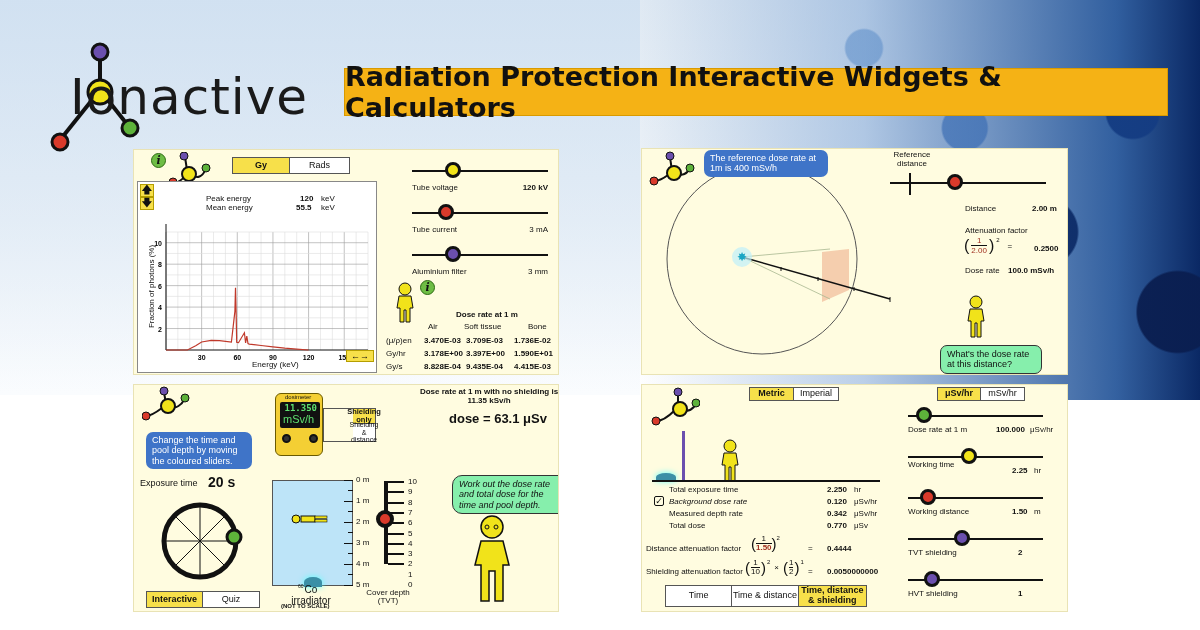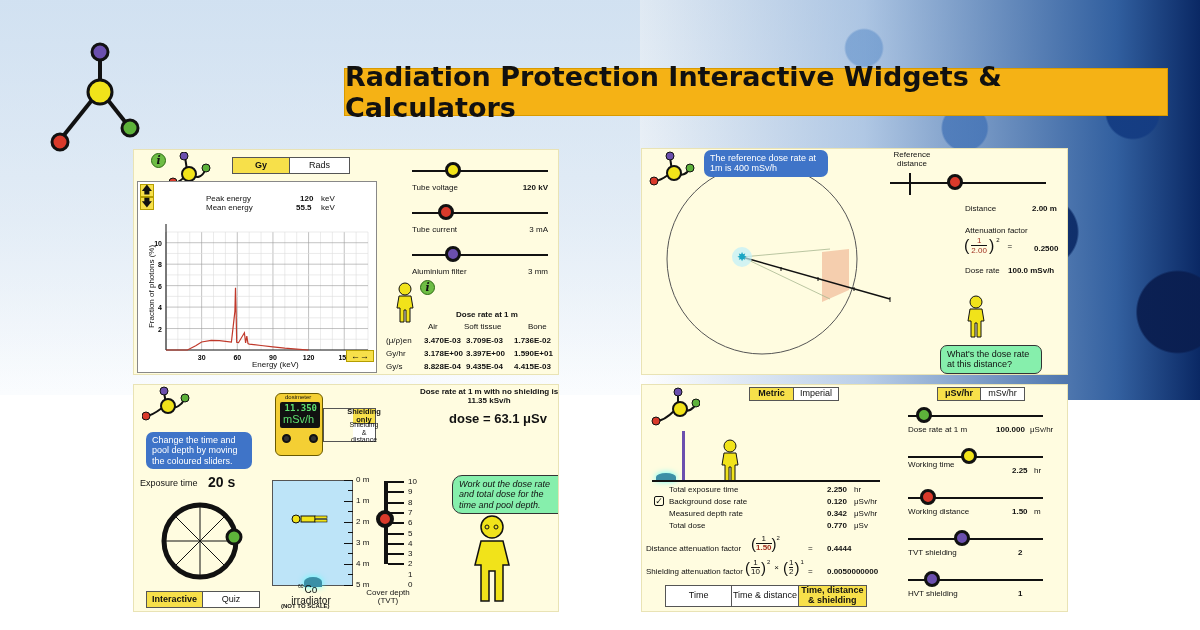--- a/index.html
+++ b/index.html
@@ -69,20 +69,21 @@
 <div class="logo">
   <svg width="270" height="112" style="position:absolute;left:0;top:0">
     <line x1="52" y1="14" x2="52" y2="50" stroke="#111" stroke-width="4"></line>
     <line x1="52" y1="50" x2="12" y2="100" stroke="#111" stroke-width="4"></line>
     <line x1="52" y1="50" x2="82" y2="88" stroke="#111" stroke-width="4"></line>
     <circle cx="52" cy="12" r="8" fill="#6b4fae" stroke="#111" stroke-width="3"></circle>
     <circle cx="52" cy="52" r="12" fill="#f1e31a" stroke="#111" stroke-width="3"></circle>
     <circle cx="12" cy="102" r="8" fill="#d93a2b" stroke="#111" stroke-width="3"></circle>
     <circle cx="82" cy="88" r="8" fill="#5db23a" stroke="#111" stroke-width="3"></circle>
   </svg>
+  <div class="logo-text" style="left:22px;top:28px;">Ionactive</div>
 </div>
 
 <div class="banner">
   <span>Radiation Protection Interactive Widgets &amp; Calculators</span>
 </div>
 
 <div class="panel" style="left:133px;top:149px;width:426px;height:226px;">
   <div class="info-icon" style="left:17px;top:3px;">i</div>
   <svg class="abs" style="left:35px;top:2px" width="50" height="38">
     <path d="M18 18 L16 5 M22 22 C28 28 34 24 36 18 M16 24 C10 32 6 30 4 30" stroke="#111" stroke-width="2" fill="none"></path>
@@ -383,21 +384,21 @@
   <div class="tabbar" style="left:295px;top:2px;width:88px;height:14px;">
     <div class="tab active" style="width:44px">μSv/hr</div>
     <div class="tab" style="width:44px">mSv/hr</div>
   </div>
 
   <div id="tds-results">
       <span class="lbl" style="left: 27px; top: 100px;">Total exposure time</span>
       <span class="val" style="left: 185px; top: 100px;">2.250</span>
       <span class="lbl" style="left: 212px; top: 100px;">hr</span>
       <div class="abs" style="left: 12px; top: 111px; width: 10px; height: 10px; border: 1.5px solid rgb(17, 17, 17); border-radius: 2px; font-size: 9px; line-height: 8px; text-align: center;">✓</div>
-      <span class="lbl" style="left: 27px; top: 112px;">Background dose rate</span>
+      <span class="lbl" style="left: 27px; top: 112px; font-style: italic;">Background dose rate</span>
       <span class="val" style="left: 185px; top: 112px;">0.120</span>
       <span class="lbl" style="left: 212px; top: 112px;">μSv/hr</span>
       <span class="lbl" style="left: 27px; top: 124px;">Measured depth rate</span>
       <span class="val" style="left: 185px; top: 124px;">0.342</span>
       <span class="lbl" style="left: 212px; top: 124px;">μSv/hr</span>
       <span class="lbl" style="left: 27px; top: 136px;">Total dose</span>
       <span class="val" style="left: 185px; top: 136px;">0.770</span>
       <span class="lbl" style="left: 212px; top: 136px;">μSv</span>
     </div>
 

